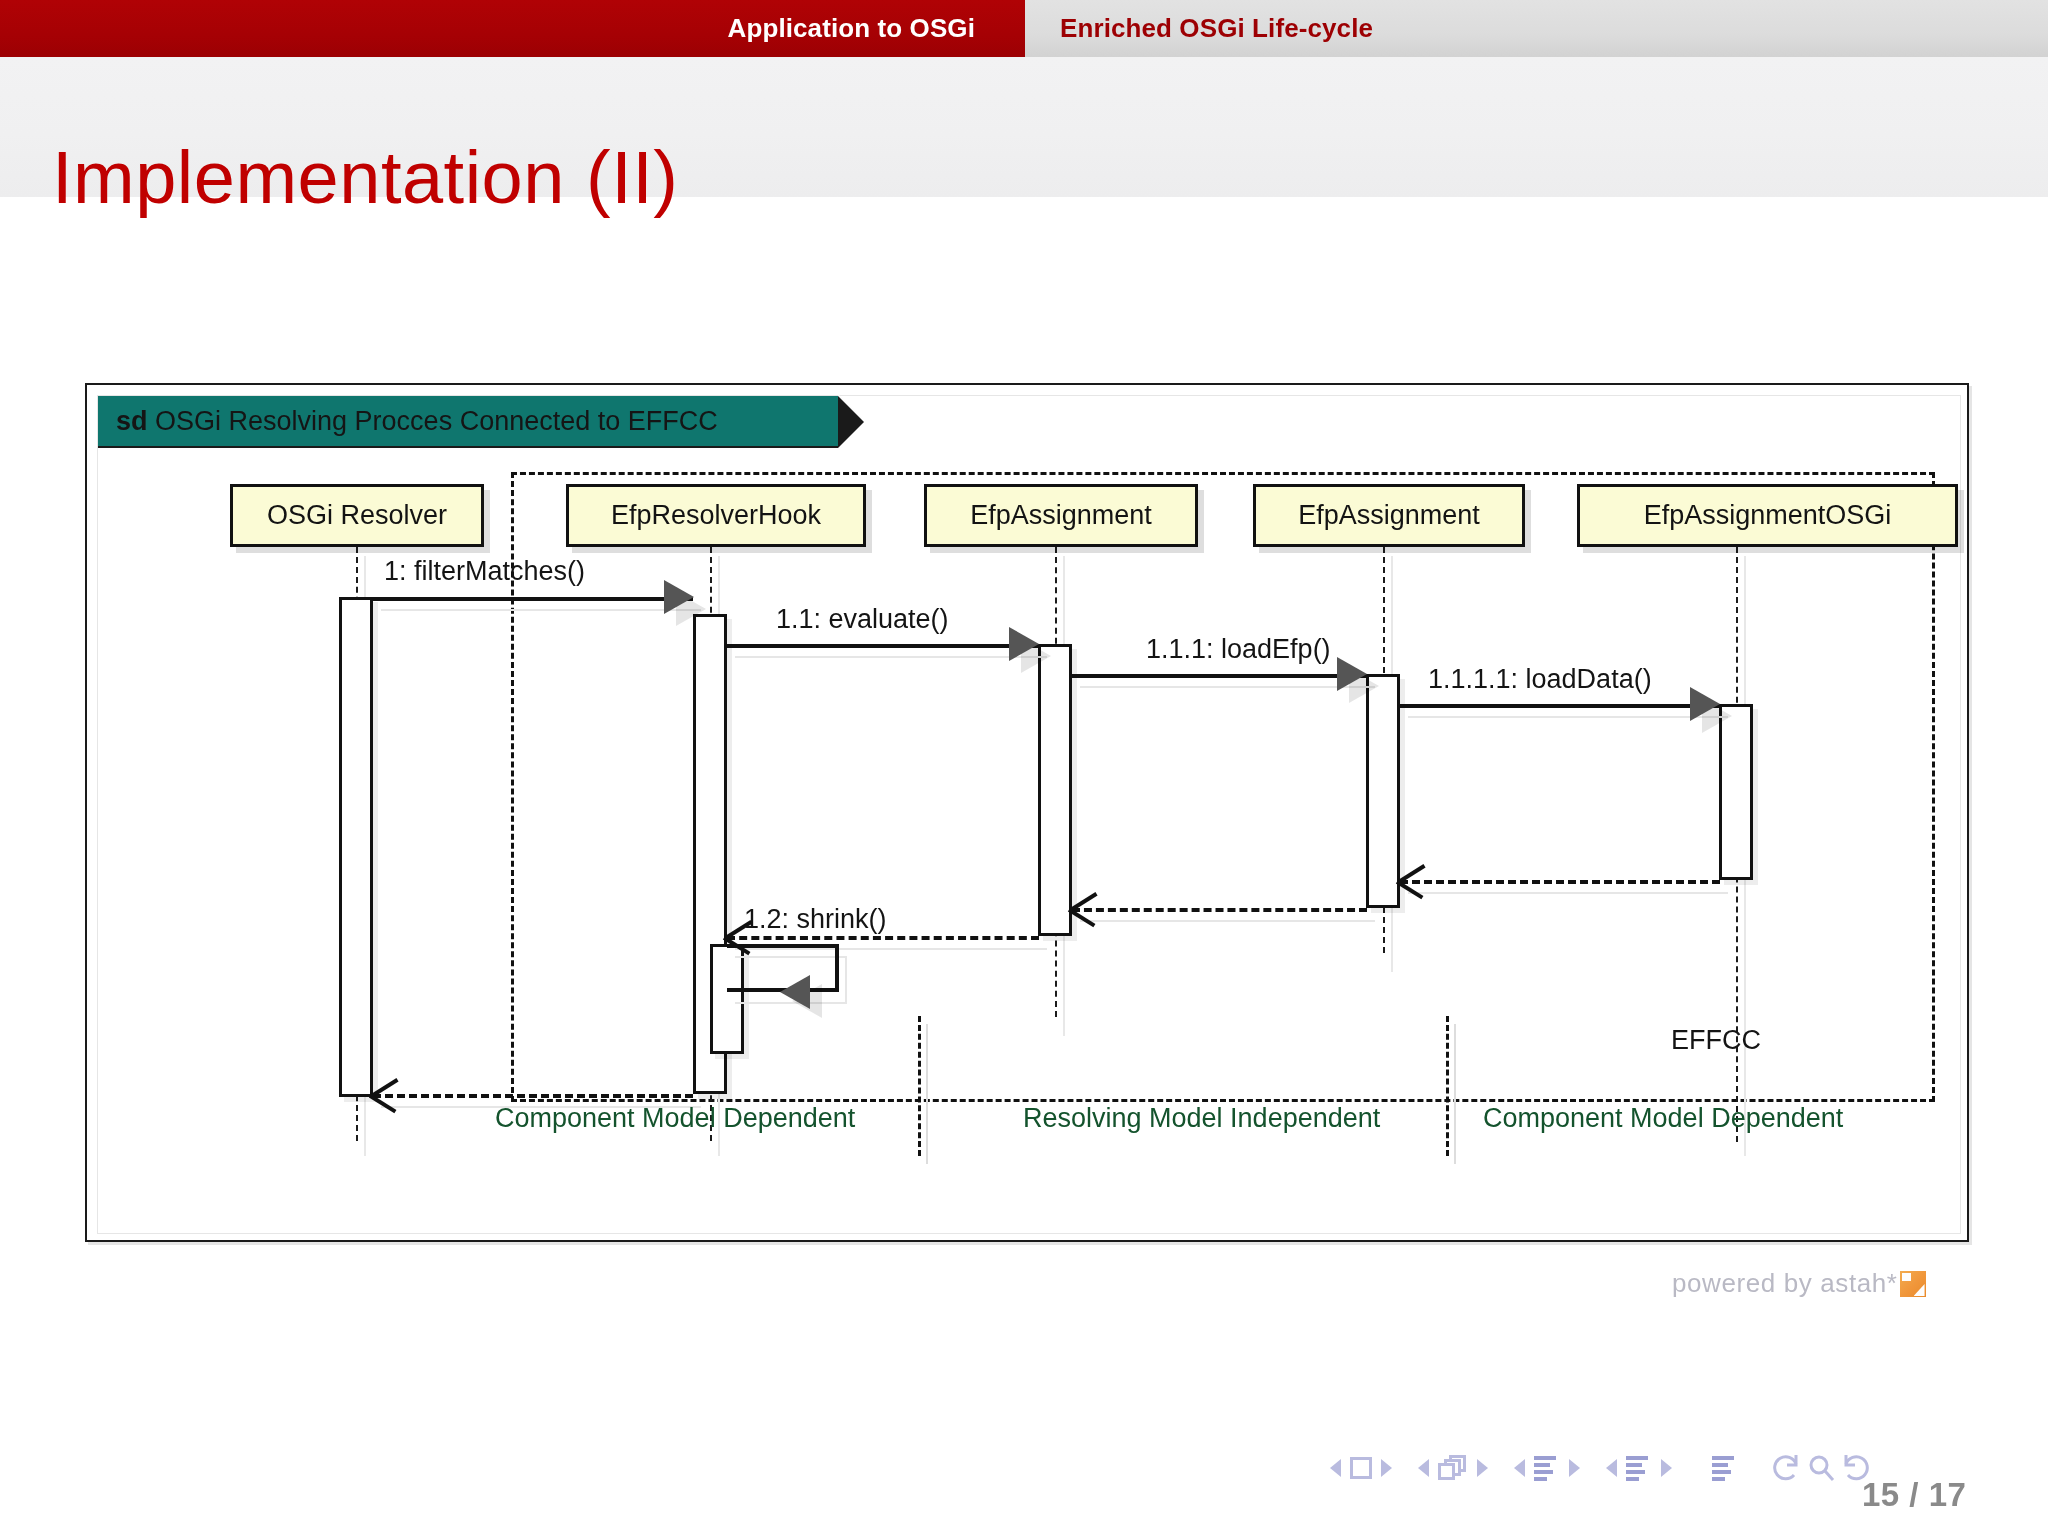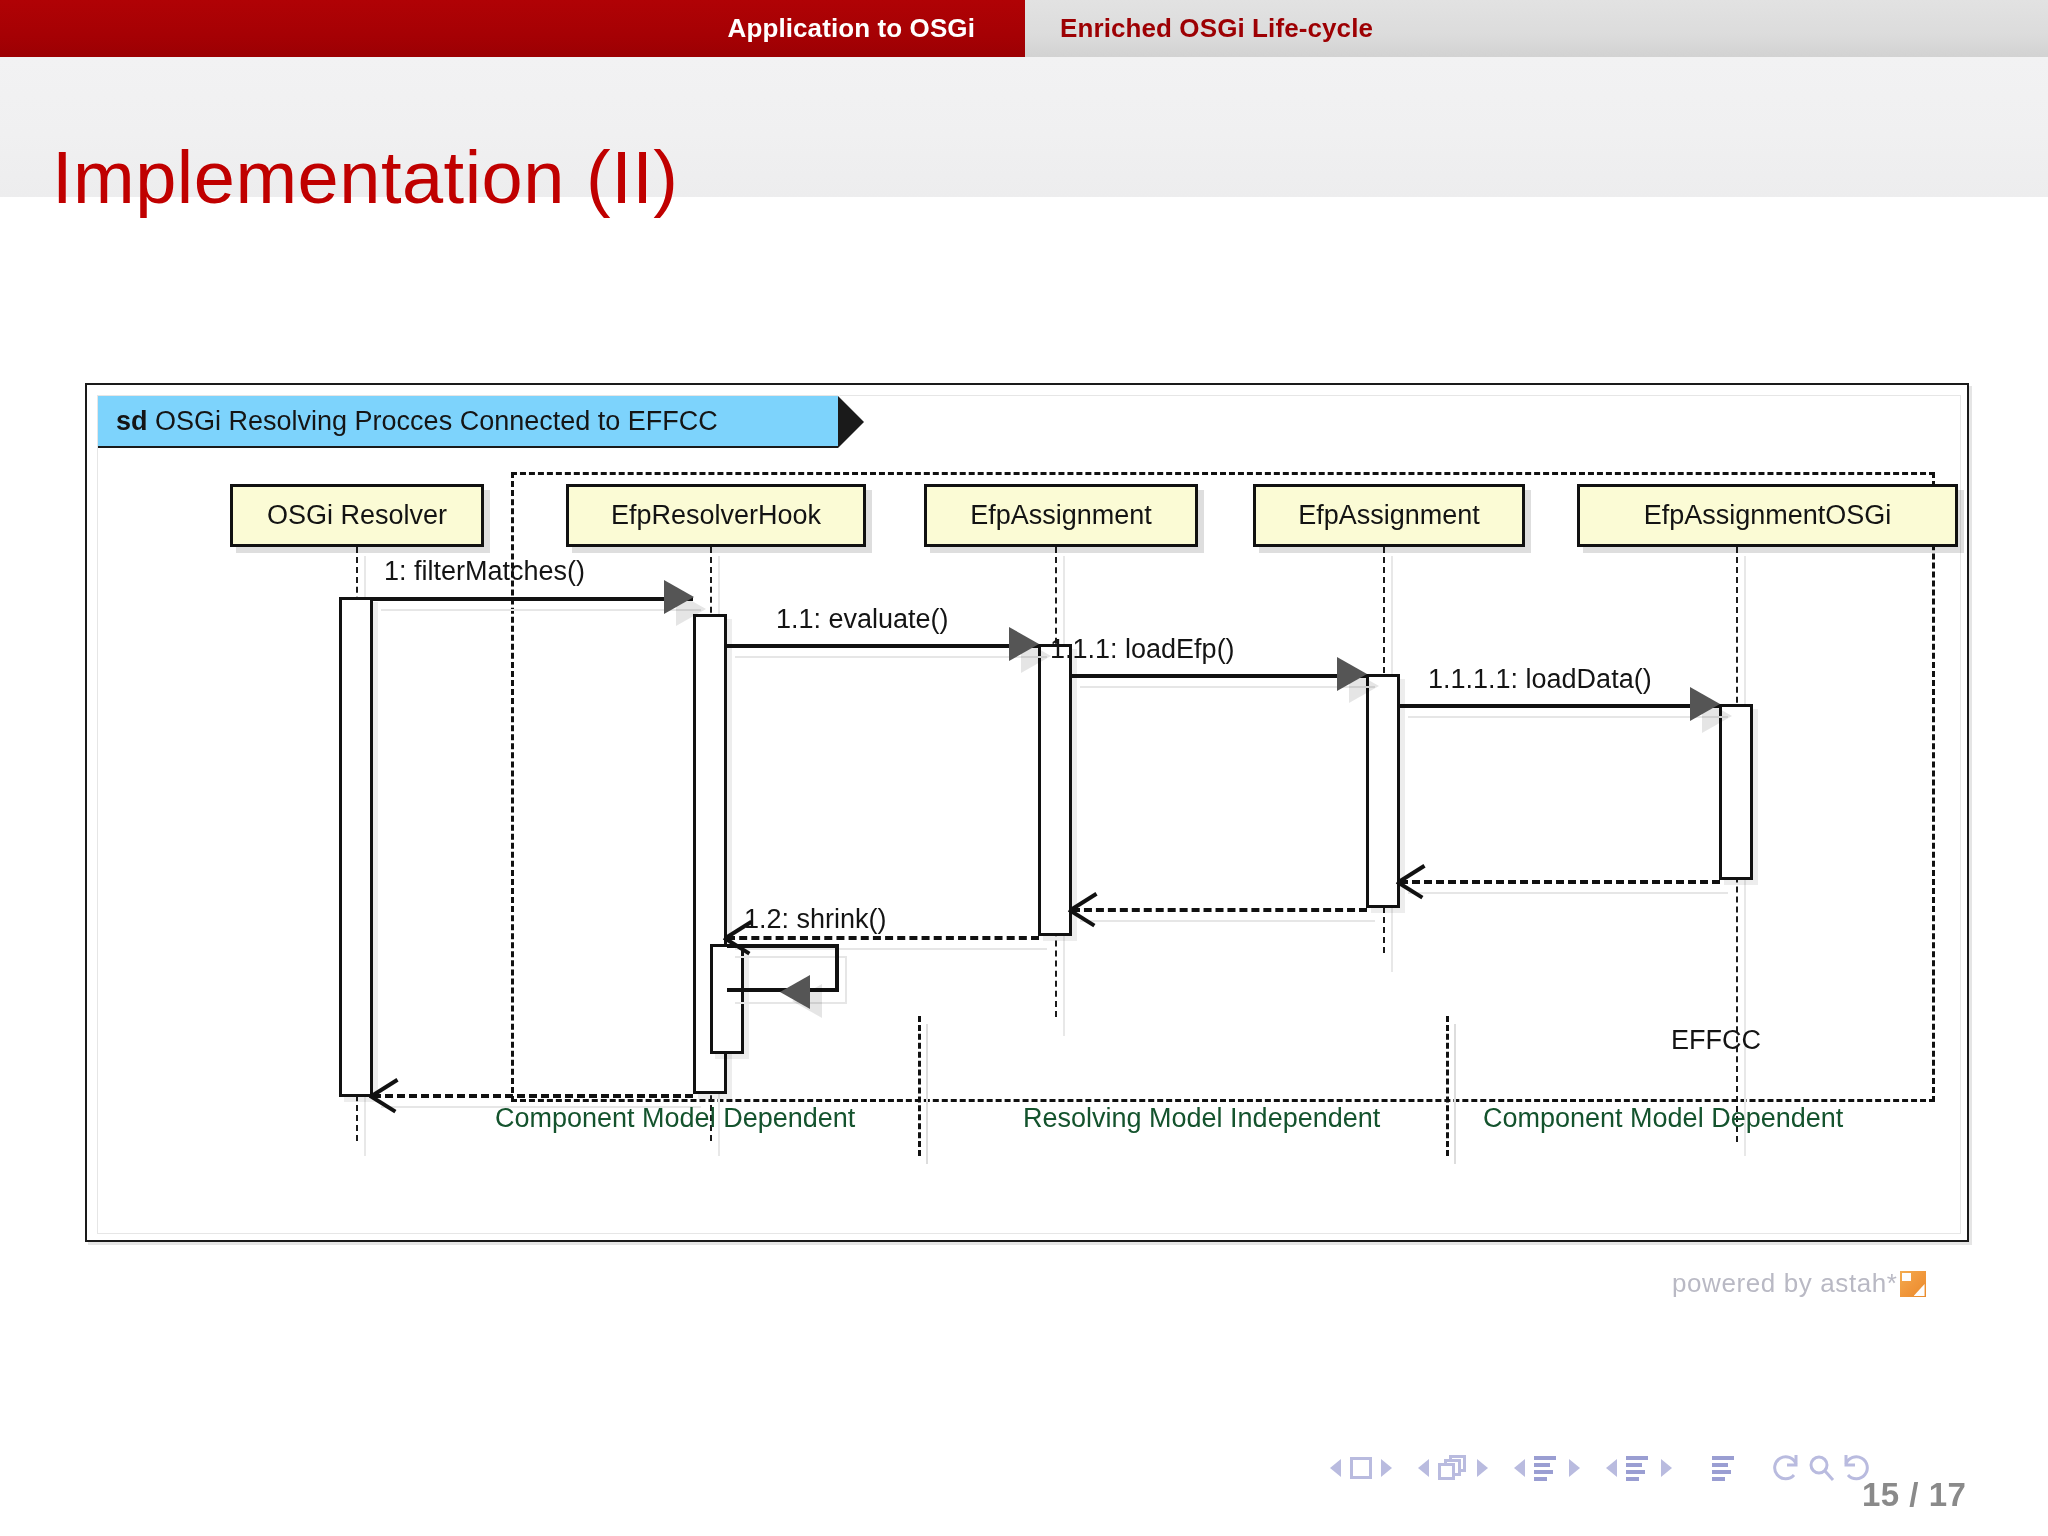--- a/index.html
+++ b/index.html
@@ -47,21 +47,21 @@
   }
   #diagram-inner{
     position:absolute;left:10px;top:10px;right:6px;bottom:6px;
     border:1px solid #e6e6e6;background:#ffffff;
   }
 
   
   #sd-tab{
     position:absolute;left:0px;top:0px;height:52px;width:740px;
     border-right:0;border-bottom:2px solid #1a1a1a;
-    box-sizing:border-box;background:#7dd3fc;
+    box-sizing:border-box;background:#0f766e;
   }
   #sd-tab:after{
     content:"";position:absolute;right:-26px;top:0;width:0;height:0;
     border-left:26px solid #1a1a1a;border-bottom:26px solid transparent;
     border-top:26px solid transparent;
   }
   #sd-tab-clip{
     position:absolute;right:-24px;top:-2px;width:0;height:0;
     border-left:24px solid #fbfbfb;border-bottom:24px solid transparent;
     border-top:24px solid transparent;
@@ -278,21 +278,21 @@
     <div class="msg-line" style="left:629px;top:248px;width:312px;"></div>
     <div class="msg-shadow" style="left:637px;top:260px;width:312px;"></div>
     <div class="arrow-shadow" style="left:923px;top:243px;"></div>
     <div class="arrow-solid" style="left:911px;top:231px;"></div>
     <div class="msg-label" style="left:678px;top:208px;">1.1: evaluate()</div>
 
     <div class="msg-line" style="left:974px;top:278px;width:295px;"></div>
     <div class="msg-shadow" style="left:982px;top:290px;width:295px;"></div>
     <div class="arrow-shadow" style="left:1251px;top:273px;"></div>
     <div class="arrow-solid" style="left:1239px;top:261px;"></div>
-    <div class="msg-label" style="left:952px;top:238px;">1.1.1: loadEfp()</div>
+    <div class="msg-label" style="left:1048px;top:238px;">1.1.1: loadEfp()</div>
 
     <div class="msg-line" style="left:1302px;top:308px;width:320px;"></div>
     <div class="msg-shadow" style="left:1310px;top:320px;width:320px;"></div>
     <div class="arrow-shadow" style="left:1604px;top:303px;"></div>
     <div class="arrow-solid" style="left:1592px;top:291px;"></div>
     <div class="msg-label" style="left:1330px;top:268px;">1.1.1.1: loadData()</div>
 
     <div class="msg-line dashed" style="left:1302px;top:484px;width:320px;"></div>
     <div class="msg-shadow" style="left:1310px;top:496px;width:320px;"></div>
     <div class="arrow-open-left" style="left:1300px;top:467px;"></div>

